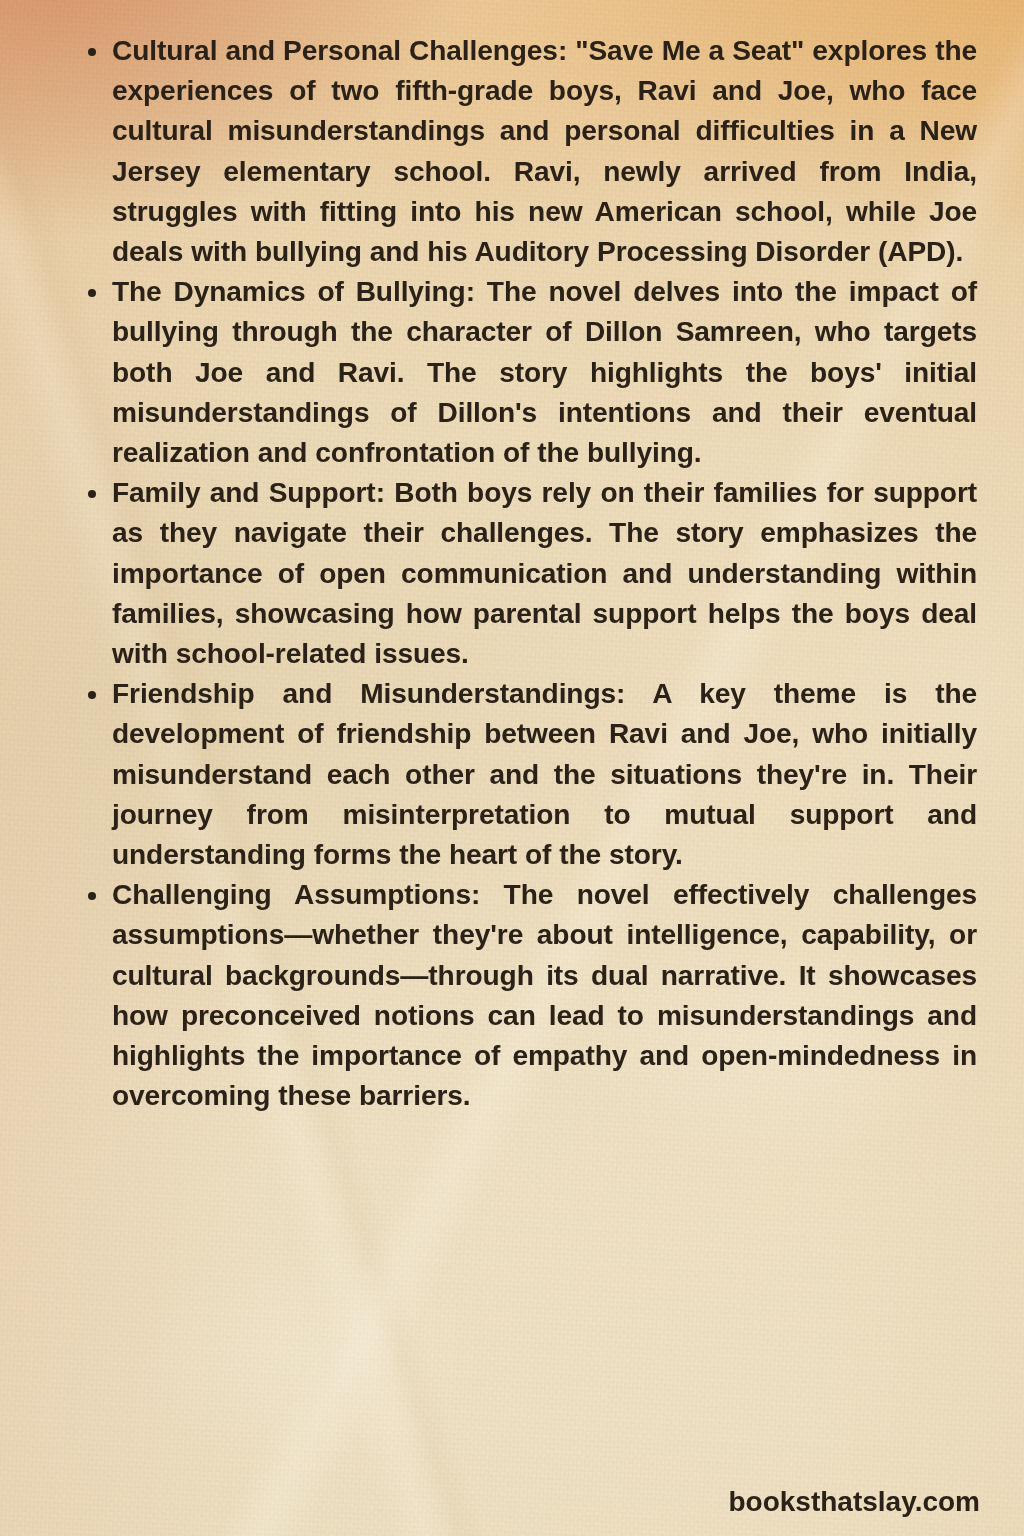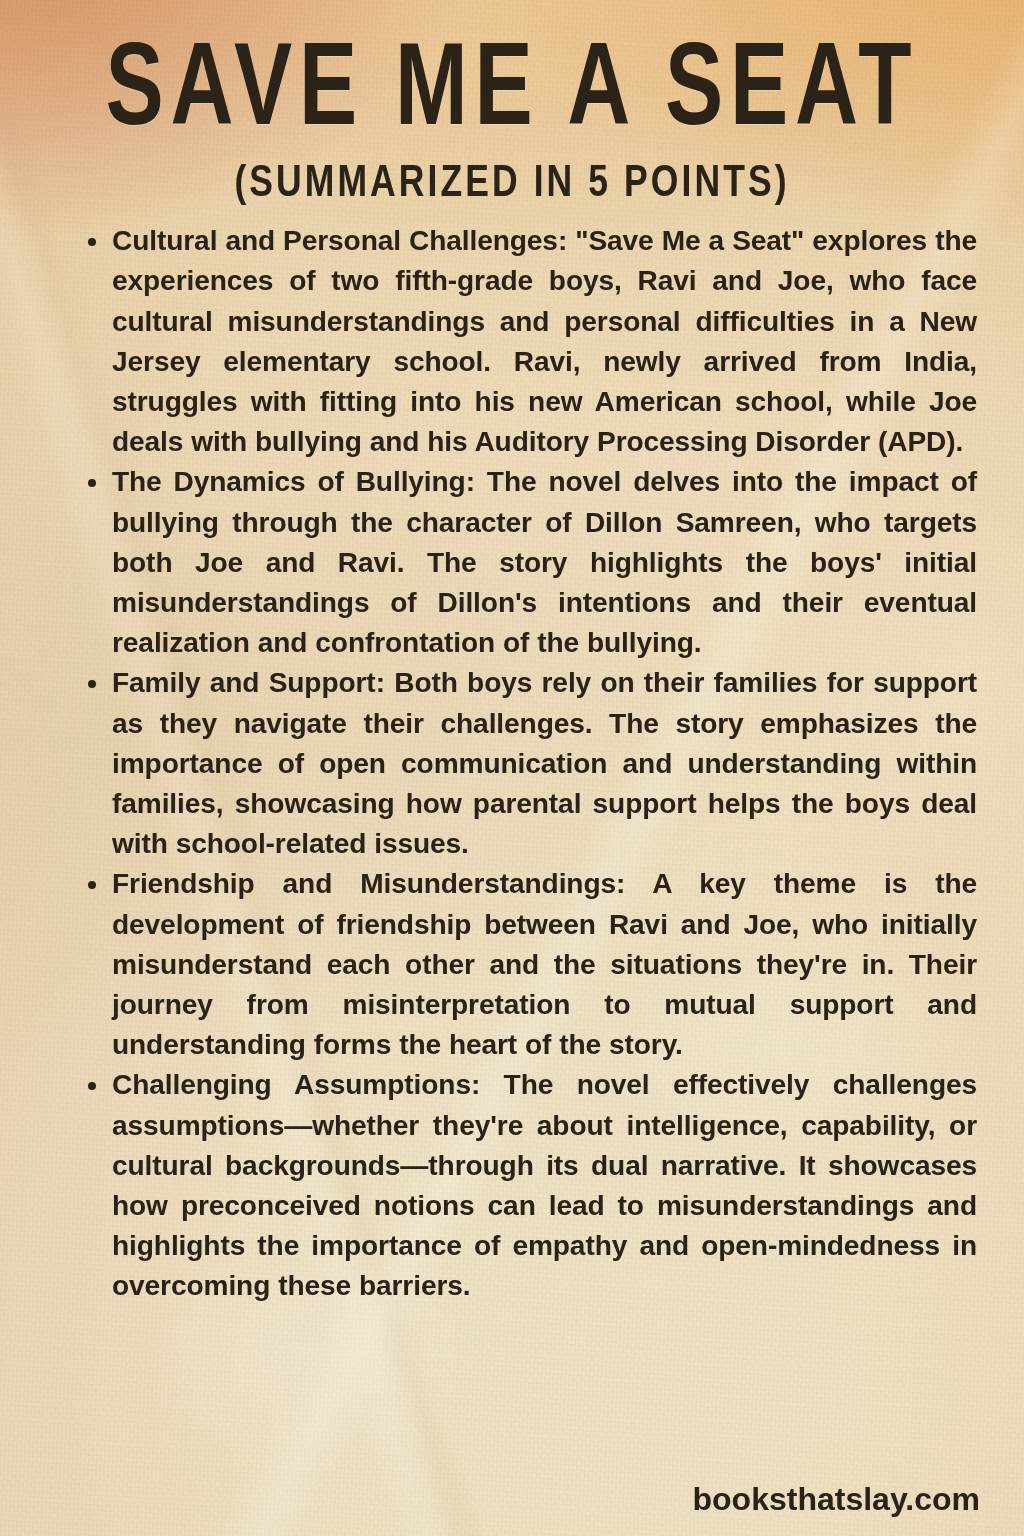--- a/index.html
+++ b/index.html
@@ -157,40 +157,36 @@
     border-radius: 50%;
     background: #2a2118;
   }
 
   
   .footer {
     position: absolute;
     right: 44px;
     bottom: 18px;
     font-family: "Liberation Sans", sans-serif;
-    font-size: 32px;
+    font-size: 28px;
     font-weight: bold;
     color: #2a2118;
     letter-spacing: 0px;
   }
 </style>
 </head>
 <body>
 
 <div id="poster">
 
   <div id="paper-texture"></div>
   <div id="paper-creases"></div>
 
   <div id="content">
 
-    <div class="title-block">
-      <h1 class="poster-title">SAVE ME A SEAT</h1>
-      <h2 class="poster-subtitle">(SUMMARIZED IN 5 POINTS)</h2>
-    </div>
 
     <ul class="summary-list">
       <li class="summary-item">Cultural and Personal Challenges: "Save Me a Seat" explores the experiences of two fifth-grade boys, Ravi and Joe, who face cultural misunderstandings and personal difficulties in a New Jersey elementary school. Ravi, newly arrived from India, struggles with fitting into his new American school, while Joe deals with bullying and his Auditory Processing Disorder (APD).</li>
       <li class="summary-item">The Dynamics of Bullying: The novel delves into the impact of bullying through the character of Dillon Samreen, who targets both Joe and Ravi. The story highlights the boys' initial misunderstandings of Dillon's intentions and their eventual realization and confrontation of the bullying.</li>
       <li class="summary-item">Family and Support: Both boys rely on their families for support as they navigate their challenges. The story emphasizes the importance of open communication and understanding within families, showcasing how parental support helps the boys deal with school-related issues.</li>
       <li class="summary-item">Friendship and Misunderstandings: A key theme is the development of friendship between Ravi and Joe, who initially misunderstand each other and the situations they're in. Their journey from misinterpretation to mutual support and understanding forms the heart of the story.</li>
       <li class="summary-item">Challenging Assumptions: The novel effectively challenges assumptions—whether they're about intelligence, capability, or cultural backgrounds—through its dual narrative. It showcases how preconceived notions can lead to misunderstandings and highlights the importance of empathy and open-mindedness in overcoming these barriers.</li>
     </ul>
 
   </div>

